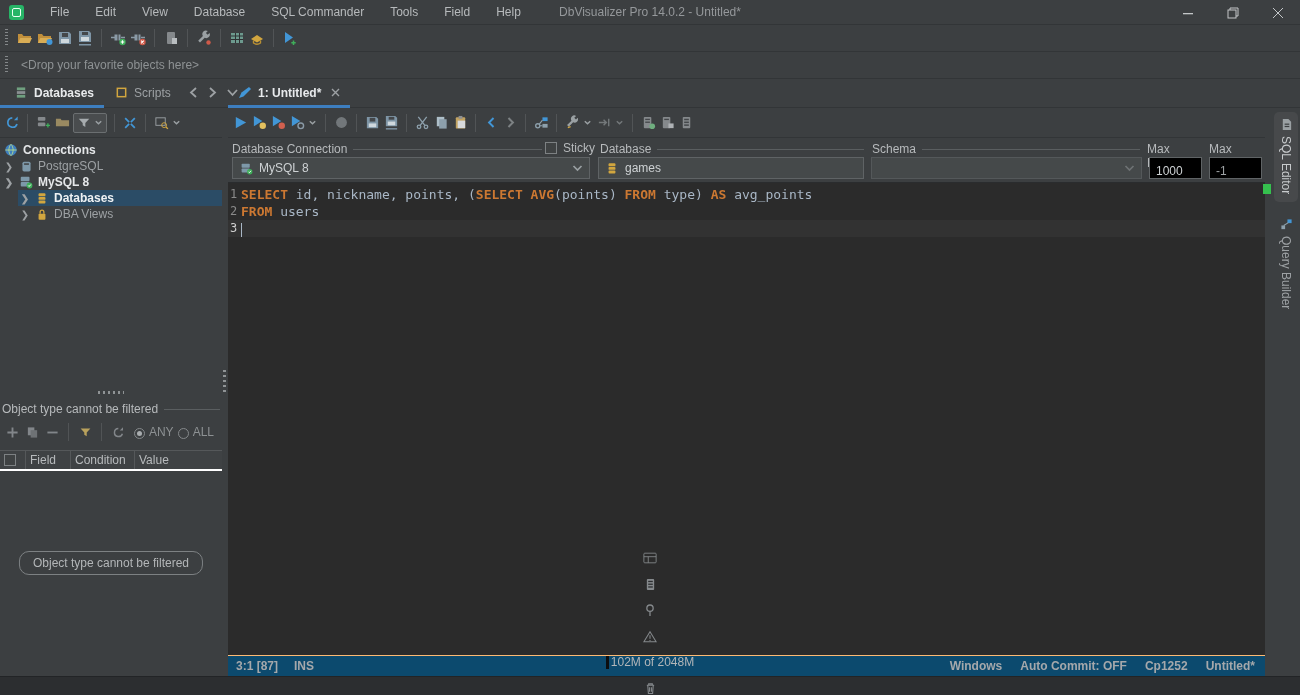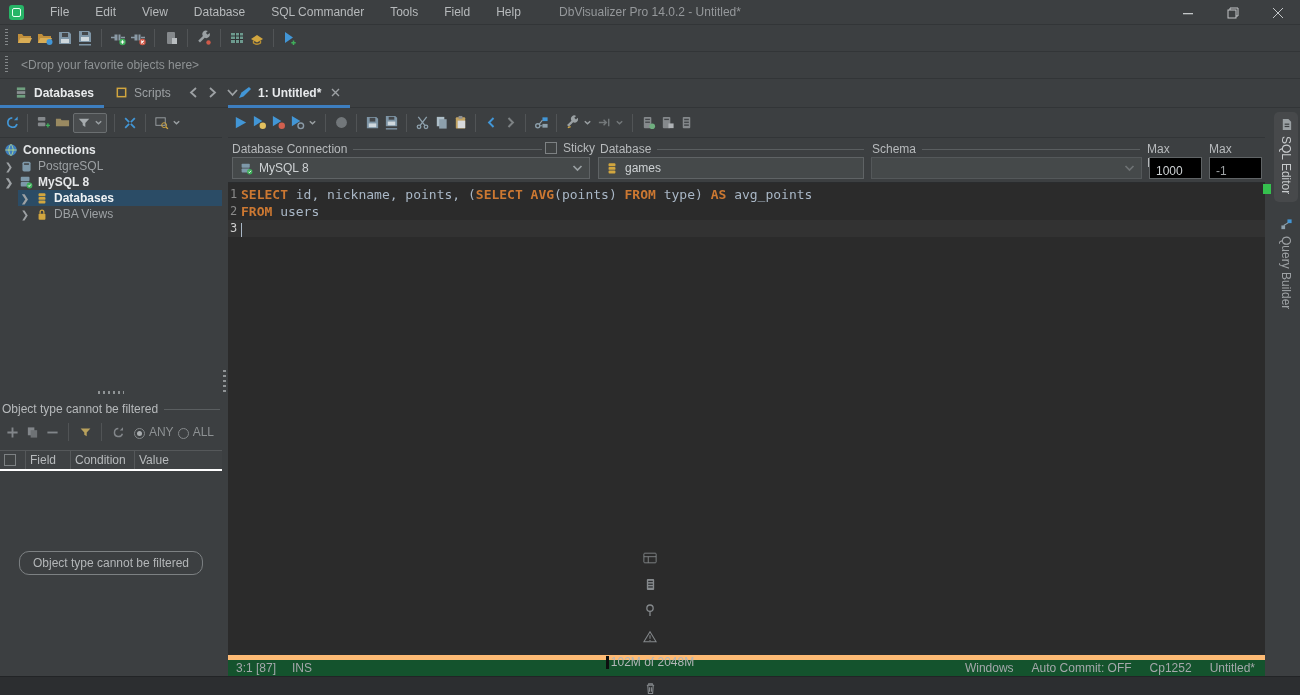--- a/index.html
+++ b/index.html
@@ -102,22 +102,22 @@
     font-size:13px; line-height:17px; padding-top:3px; position:relative; overflow:hidden; }
   .eline { display:flex; height:17px; }
   .eline .ln { width:13px; flex:0 0 auto; color:#8a8a8a; padding-left:2px; font-size:12px; }
   .eline .code { white-space:pre; }
   .eline.cur { background:#323232; }
   .eline.cur .ln { color:#cfcfcf; }
   .kw { color:#cc7832; font-weight:bold; }
   .plain { color:#a9b7c6; }
   .caret-bar { display:inline-block; width:1px; height:14px; background:#a9b7c6; vertical-align:middle; }
 
-  .editor-status { height:21px; flex:0 0 auto; background:#14532d; border-top:5px solid #fdba74;
-    display:flex; align-items:center; padding:0 8px; color:#a5a8ab; }
+  .editor-status { height:21px; flex:0 0 auto; background:#0c4a6e; border-top:1px solid #fdba74;
+    display:flex; align-items:center; padding:0 8px; color:#a5a8ab;font-weight:bold; }
   .es-left { display:flex; gap:16px; }
   .es-right { margin-left:auto; display:flex; gap:18px; padding-right:2px; }
 
   
   .right-strip { position:absolute; top:108px; right:0; width:28px; bottom:19px; background:#3c3f41; }
   .vtab { width:24px; margin:0 auto; display:flex; flex-direction:column; align-items:center;
     gap:5px; padding:5px 0 8px; color:#9da1a4; border-radius:5px; }
   .vtab.active { background:#47494b; color:#c8cbcd; margin-top:4px; }
   .vtab .vlabel { writing-mode:vertical-rl; font-size:12px; }
   .vtab + .vtab { margin-top:10px; }

